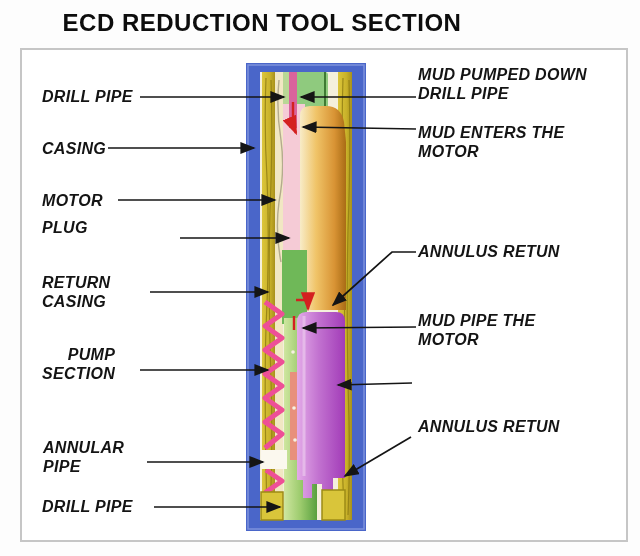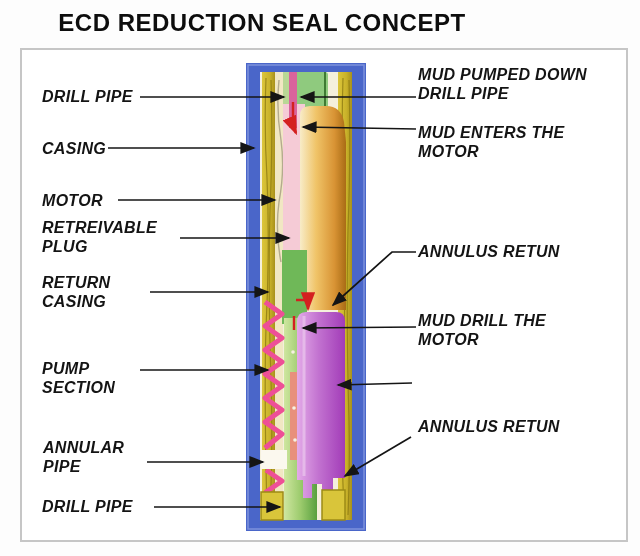--- a/index.html
+++ b/index.html
@@ -7,31 +7,31 @@
          font-family:"Liberation Sans",sans-serif;}
   #title{position:absolute;left:0;top:9px;width:524px;text-align:center;
          font-size:24px;font-weight:bold;letter-spacing:0.5px;color:#0d0d0d;}
   #diagram-box{position:absolute;left:20px;top:48px;width:604px;height:490px;
          background:#ffffff;border:2px solid #c6c6c6;}
   svg#art{position:absolute;left:0;top:0;width:640px;height:556px;}
   .lbl{position:absolute;font-size:16px;line-height:19px;font-weight:bold;
        letter-spacing:0.3px;color:#141414;white-space:nowrap;}
   .lbl span{display:block;font-style:italic;}
   .l1{left:42px;top:87px;}  .l2{left:42px;top:139px;} .l3{left:42px;top:191px;}
-  .l4{left:42px;top:218px;} .l5{left:42px;top:273px;} .l6{left:42px;top:359px;}
+  .l4{left:42px;top:218px;} .l5{left:42px;top:273px;} .l6{left:42px;top:345px;text-align:right;}
   .l7{left:43px;top:438px;} .l8{left:42px;top:497px;}
   .r1{left:418px;top:65px;}  .r2{left:418px;top:123px;} .r3{left:418px;top:242px;}
   .r4{left:418px;top:311px;} .r5{left:418px;top:417px;}
 </style>
 </head>
 <body>
 
 <div id="stage">
 
-  <div id="title">ECD REDUCTION SEAL CONCEPT</div>
+  <div id="title">ECD REDUCTION TOOL SECTION</div>
 
   <div id="diagram-box"></div>
 
   <svg id="art" viewBox="0 0 640 556">
     <defs>
       <marker id="ah" markerWidth="9" markerHeight="7" refX="8" refY="3.5" orient="auto">
         <polygon points="0,0 9,3.5 0,7" fill="#151515"></polygon>
       </marker>
       <marker id="rah" markerWidth="8" markerHeight="6" refX="7" refY="3" orient="auto">
         <polygon points="0,0 8,3 0,6" fill="#d42020"></polygon>
@@ -152,21 +152,20 @@
   <div class="lbl l1">
     <span>DRILL PIPE</span>
   </div>
   <div class="lbl l2">
     <span>CASING</span>
   </div>
   <div class="lbl l3">
     <span>MOTOR</span>
   </div>
   <div class="lbl l4">
-    <span>RETREIVABLE</span>
     <span>PLUG</span>
   </div>
   <div class="lbl l5">
     <span>RETURN</span>
     <span>CASING</span>
   </div>
   <div class="lbl l6">
     <span>PUMP</span>
     <span>SECTION</span>
   </div>
@@ -183,20 +182,20 @@
     <span>DRILL PIPE</span>
   </div>
   <div class="lbl r2">
     <span>MUD ENTERS THE</span>
     <span>MOTOR</span>
   </div>
   <div class="lbl r3">
     <span>ANNULUS RETUN</span>
   </div>
   <div class="lbl r4">
-    <span>MUD DRILL THE</span>
+    <span>MUD PIPE THE</span>
     <span>MOTOR</span>
   </div>
   <div class="lbl r5">
     <span>ANNULUS RETUN</span>
   </div>
 
 </div>
 
 </body></html>

